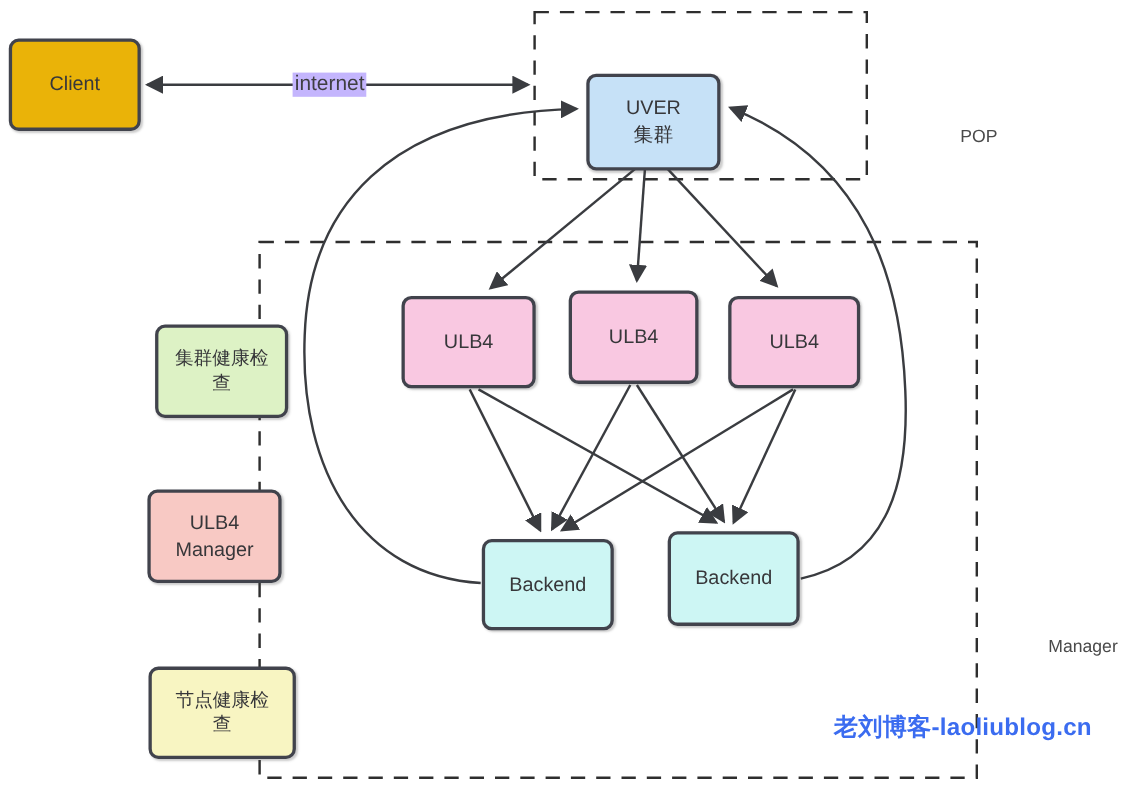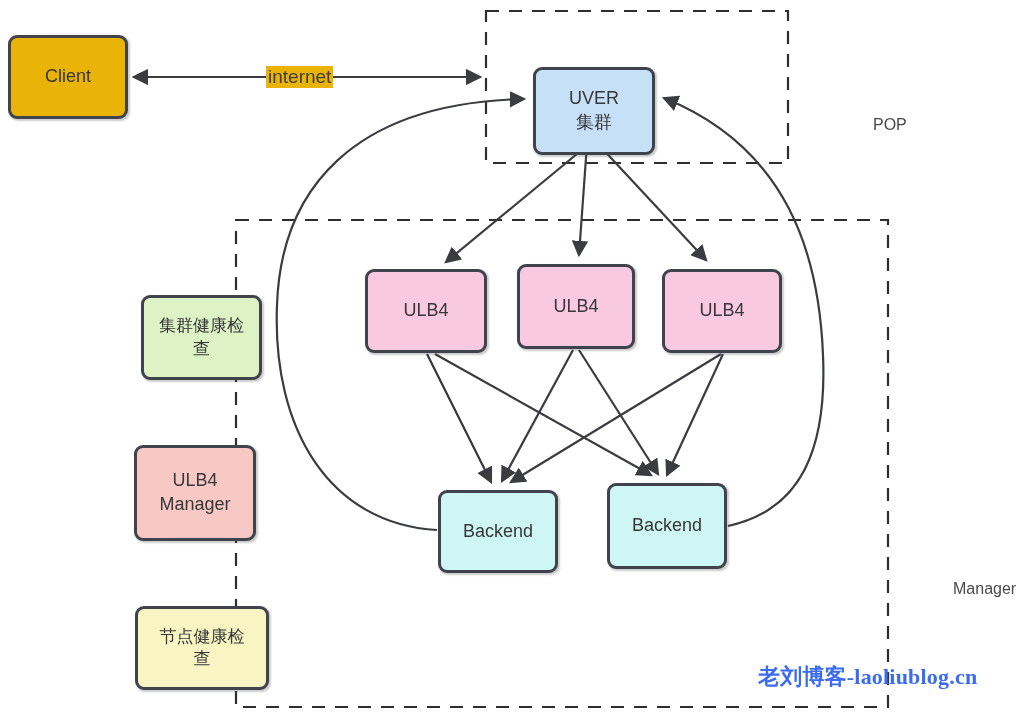--- a/index.html
+++ b/index.html
@@ -16,33 +16,33 @@
   }
   .node .lbl{display:block;padding:0 10px;}
   .client{left:8px;top:35px;width:120px;height:84px;background:#eab308;}
   .uver{left:533px;top:55px;width:122px;height:88px;background:#c6e1f7;margin-top:12px;}
   .ulb4a{left:365px;top:269px;width:122px;height:84px;background:#f9c8e1;}
   .ulb4b{left:517px;top:264px;width:118px;height:85px;background:#f9c8e1;}
   .ulb4c{left:662px;top:269px;width:120px;height:84px;background:#f9c8e1;}
   .backenda{left:438px;top:490px;width:120px;height:83px;background:#cdf6f4;}
   .backendb{left:607px;top:483px;width:120px;height:86px;background:#cdf6f4;}
   .greenbox{left:141px;top:295px;width:121px;height:85px;background:#ddf2c5;font-size:17px;}
-  .redbox{left:134px;top:445px;width:122px;height:96px;background:#f8c9c4;}
+  .redbox{left:134px;top:445px;width:122px;height:85px;background:#f8c9c4;}
   .yellowbox{left:135px;top:606px;width:134px;height:84px;background:#f8f5c2;font-size:17px;}
   .cjkwrap .lbl{width:96px;padding:0;}
   .grouplabel{position:absolute;font-size:16px;color:#4a4a4a;}
   .pop-label{left:873px;top:116px;}
   .region-label{left:953px;top:580px;}
   .edge-label{
     position:absolute;left:266px;top:66px;font-size:19px;color:#3f3f42;
-    background:#eab308;padding:0 2px;
+    background:#c4b5fd;padding:0 2px;
   }
   .watermark{
-    position:absolute;left:758px;top:662px;font-size:22px;font-weight:bold;
-    color:#3b6cf0;letter-spacing:0.2px;white-space:nowrap;font-family:Liberation Serif, serif;
+    position:absolute;left:758px;top:646px;font-size:22px;font-weight:bold;
+    color:#3b6cf0;letter-spacing:0.2px;white-space:nowrap;
   }
 </style>
 </head>
 <body>
 
 <div class="canvas">
 
   <svg class="layer" width="1022" height="717" viewBox="0 0 1022 717">
     <defs>
       <marker id="arrow" viewBox="0 0 10 10" refX="8.6" refY="5" markerWidth="7.5" markerHeight="7.5" orient="auto-start-reverse">

